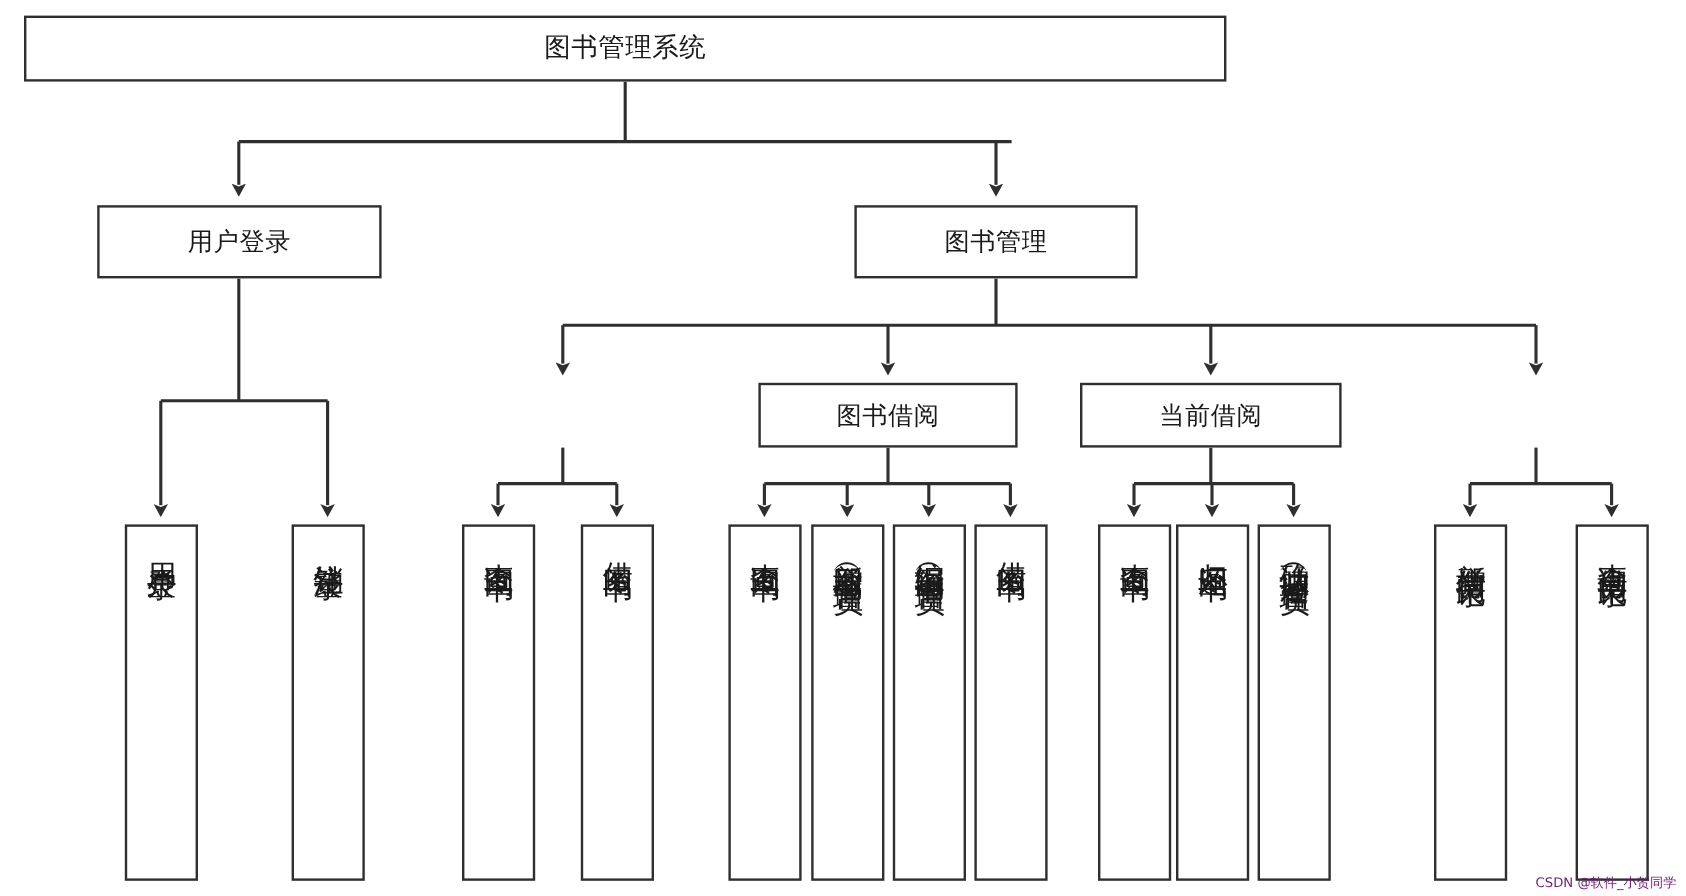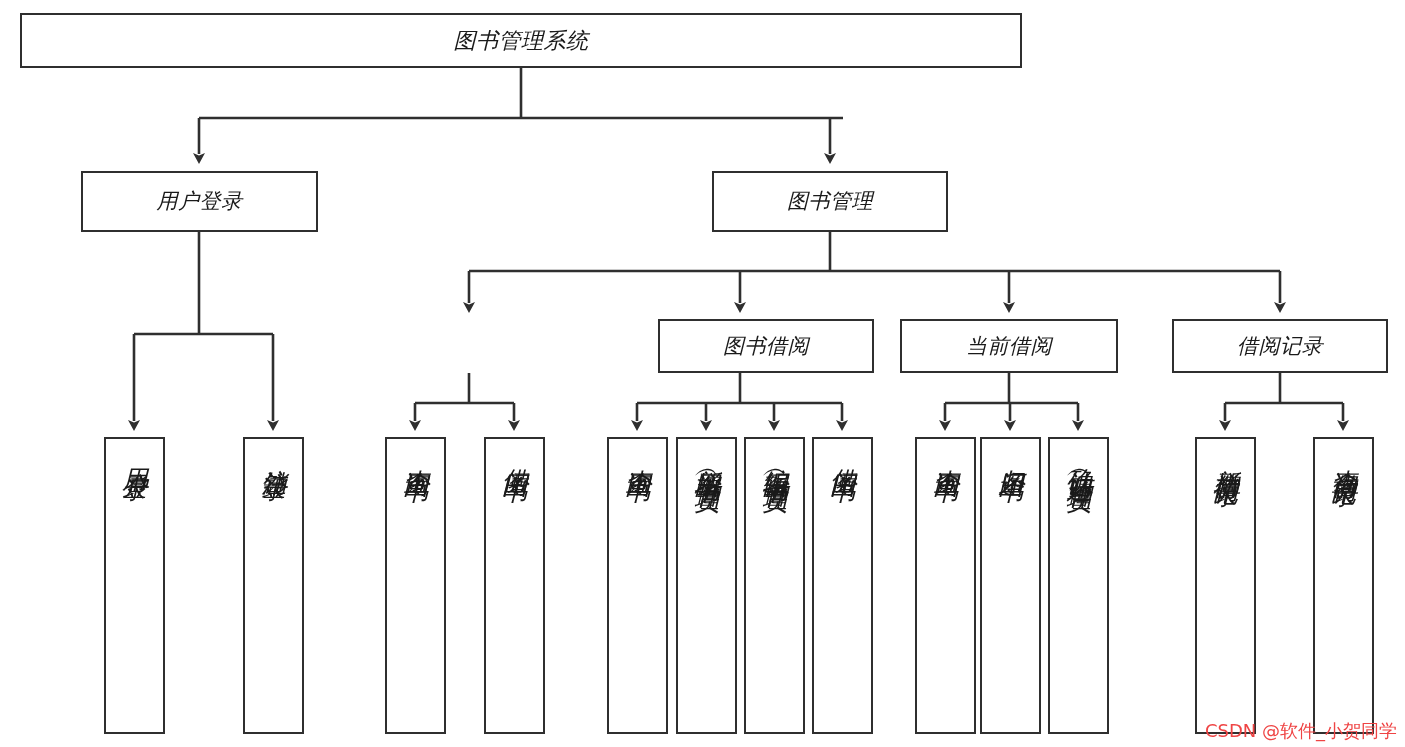--- a/index.html
+++ b/index.html
@@ -21,37 +21,36 @@
     display:flex;
     align-items:center;
     justify-content:center;
     color:#1a1a1a;
   }
   .node-label{
     display:block;
     white-space:nowrap;
     letter-spacing:0.5px;
     line-height:1;
-    font-style:italic;
   }
   .node.h .node-label{font-size:21px;}
   .node.root .node-label{font-size:22px;}
   .node.v{align-items:flex-start;padding-top:10px;}
   .node.v .node-label{
     writing-mode:vertical-rl;
     text-orientation:upright;
     font-size:25px;
     letter-spacing:3px;
     line-height:1.02;
   }
   #watermark{
     position:absolute;
     right:8px;bottom:4px;
-    font-size:18px;
-    color:#ef4444;
+    font-size:11px;
+    color:#701a75;
     white-space:nowrap;
     user-select:none;
     pointer-events:none;
   }
 </style>
 </head>
 <body>
 
 <div id="diagram-root">
 
@@ -109,28 +108,25 @@
     <span class="node-label">图书管理系统</span>
   </div>
 
   <div class="node h" style="left:81px;top:171px;width:237px;height:61px;">
     <span class="node-label">用户登录</span>
   </div>
   <div class="node h" style="left:712px;top:171px;width:236px;height:61px;text-align:right;">
     <span class="node-label">图书管理</span>
   </div>
 
-  <div class="node h" style="left:632px;top:319px;width:216px;height:54px;margin-left:26px;">
+  <div class="node h" style="left:632px;top:319px;width:216px;height:54px;">
     <span class="node-label">图书借阅</span>
   </div>
   <div class="node h" style="left:900px;top:319px;width:218px;height:54px;justify-content:center;">
     <span class="node-label">当前借阅</span>
-  </div>
-  <div class="node h" style="left:1172px;top:319px;width:216px;height:54px;">
-    <span class="node-label">借阅记录</span>
   </div>
 
   <div class="node v" style="left:104px;top:437px;width:61px;height:297px;">
     <span class="node-label">用户登录</span>
   </div>
   <div class="node v" style="left:243px;top:437px;width:61px;height:297px;">
     <span class="node-label">注销登录</span>
   </div>
 
   <div class="node v" style="left:385px;top:437px;width:61px;height:297px;">

